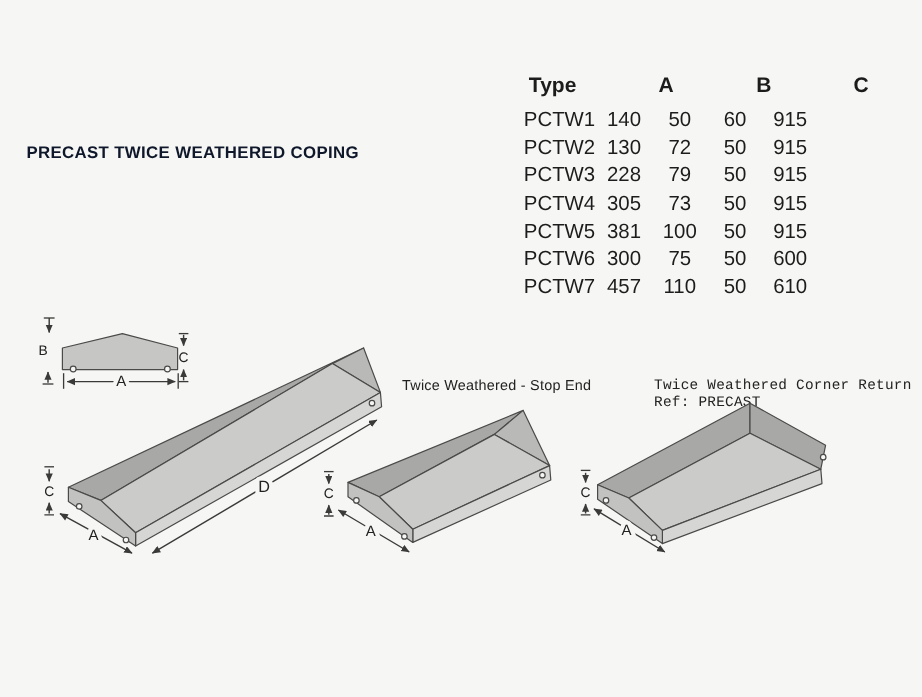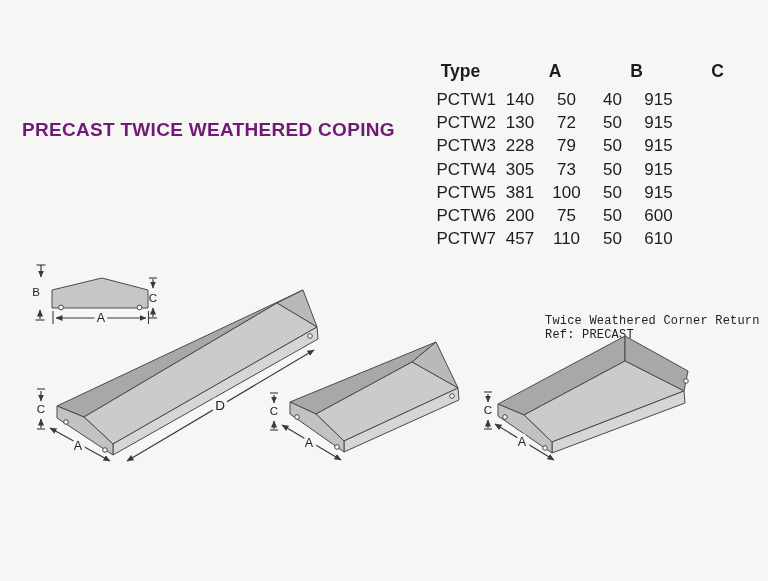--- a/index.html
+++ b/index.html
@@ -7,22 +7,22 @@
     width:768px;height:581px;
     background:#f6f6f4;
     font-family:"Liberation Sans", sans-serif;
     color:#1c1c1c;
     position:relative;
     overflow:hidden;
   }
   .page{position:absolute;inset:0;}
   .title{
     position:absolute;left:22px;top:119px;
-    font-size:19px;font-weight:bold;letter-spacing:.3px;
-    color:#701a75;white-space:nowrap;
+    font-size:14px;font-weight:bold;letter-spacing:.3px;
+    color:#0f172a;white-space:nowrap;
   }
   .spec-table{position:absolute;left:425px;top:58px;}
   .thead,.trow{
     display:grid;
     grid-template-columns:71px 48px 45px 47px 45px;
   }
   .thead{height:26px;line-height:26px;font-weight:bold;font-size:17.5px;margin-bottom:4px;gap:35px;}
   .trow{height:23.2px;line-height:23.2px;font-size:17px;}
   .c{text-align:center;white-space:nowrap;}
   .trow .type{text-align:right;padding-left:2px;}
@@ -59,21 +59,21 @@
       <div class="c type">Type</div>
       <div class="c">A</div>
       <div class="c">B</div>
       <div class="c">C</div>
       <div class="c">D</div>
     </div>
     <div class="trow">
       <div class="c type">PCTW1</div>
       <div class="c">140</div>
       <div class="c">50</div>
-      <div class="c">40</div>
+      <div class="c">60</div>
       <div class="c">915</div>
     </div>
     <div class="trow">
       <div class="c type">PCTW2</div>
       <div class="c">130</div>
       <div class="c">72</div>
       <div class="c">50</div>
       <div class="c">915</div>
     </div>
     <div class="trow">
@@ -92,35 +92,36 @@
     </div>
     <div class="trow">
       <div class="c type">PCTW5</div>
       <div class="c">381</div>
       <div class="c">100</div>
       <div class="c">50</div>
       <div class="c">915</div>
     </div>
     <div class="trow">
       <div class="c type">PCTW6</div>
-      <div class="c">200</div>
+      <div class="c">300</div>
       <div class="c">75</div>
       <div class="c">50</div>
       <div class="c">600</div>
     </div>
     <div class="trow">
       <div class="c type">PCTW7</div>
       <div class="c">457</div>
       <div class="c">110</div>
       <div class="c">50</div>
       <div class="c">610</div>
     </div>
   </div>
 
   <div class="caption stop-end">
+    <div>Twice Weathered - Stop End</div>
   </div>
   <div class="caption corner">
     <div>Twice Weathered Corner Return</div>
     <div>Ref: PRECAST</div>
   </div>
 
   <svg width="768" height="581" viewBox="0 0 768 581">
     <defs>
       <marker id="mEnd" markerWidth="9" markerHeight="8" refX="6.5" refY="3" orient="auto" markerUnits="userSpaceOnUse">
         <path d="M0,0 L7,3 L0,6 Z" fill="#3a3a38"></path>

